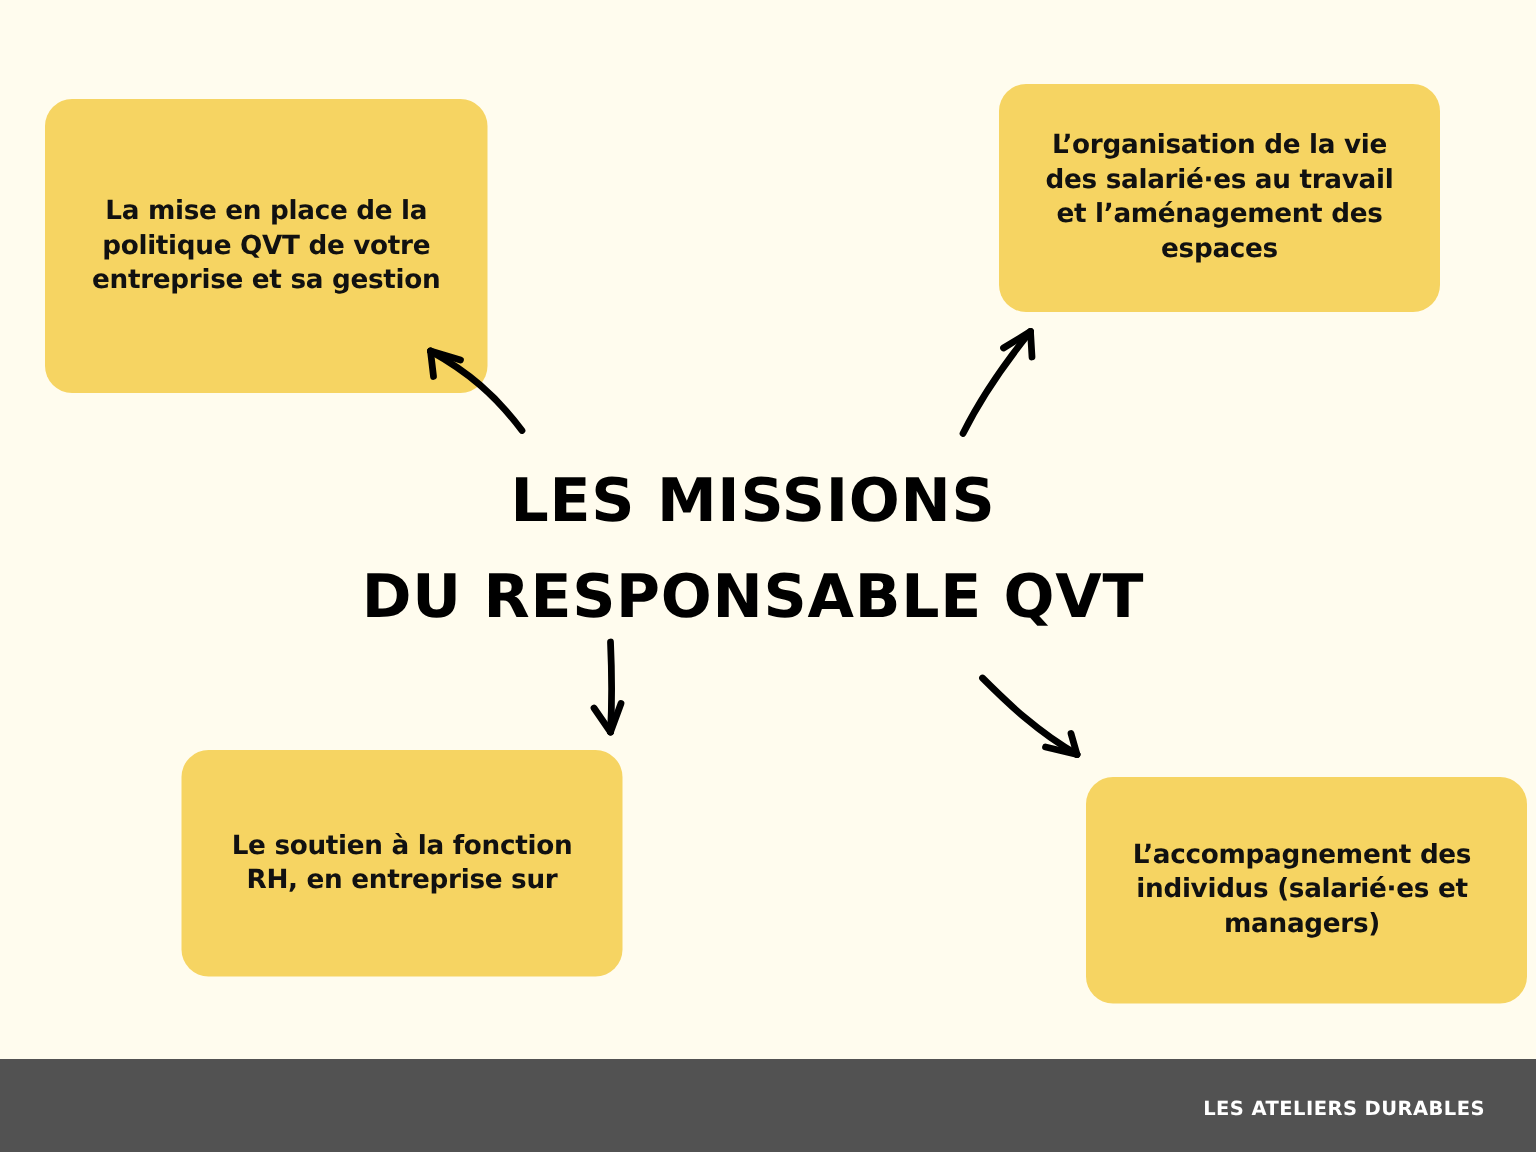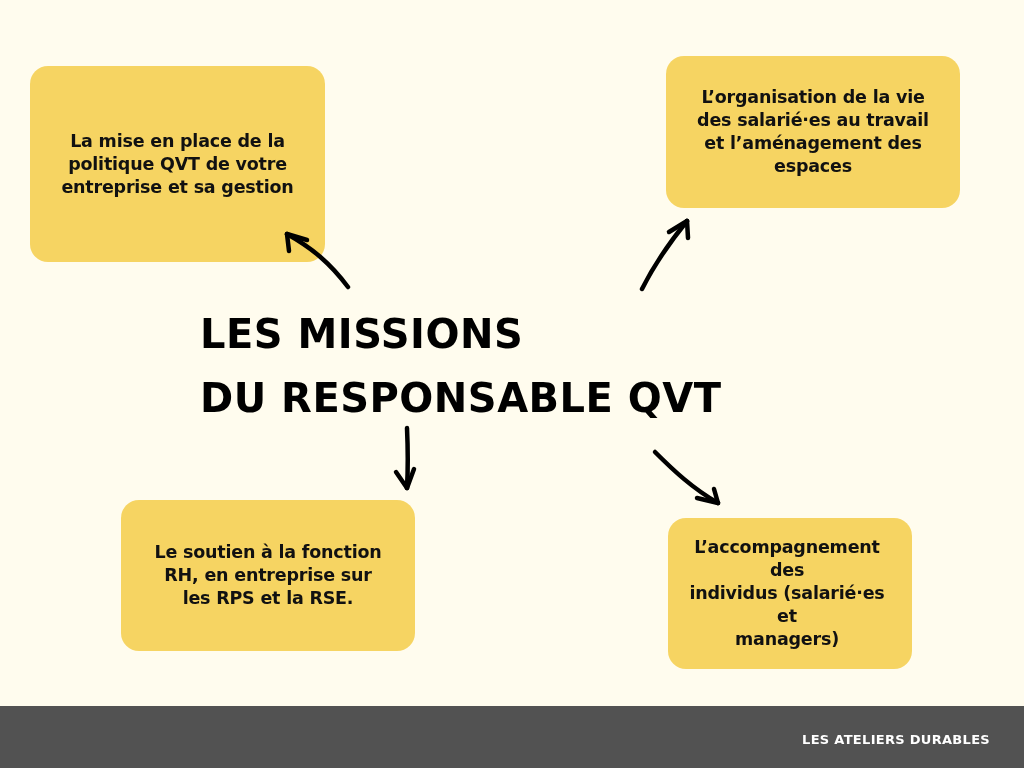--- a/index.html
+++ b/index.html
@@ -23,26 +23,26 @@
       font-size: 17.5px;
       line-height: 23px;
       color: #111;
       padding: 0 18px;
       letter-spacing: -0.2px;
     }
     .box span { display: block; }
     #box-tl { left: 30px; top: 66px; width: 295px; height: 196px; }
     #box-tr { left: 666px; top: 56px; width: 294px; height: 152px; }
     #box-bl { left: 121px; top: 500px; width: 294px; height: 151px; }
-    #box-br { left: 668px; top: 518px; width: 244px; height: 151px; padding-left: 12px; }
+    #box-br { left: 724px; top: 518px; width: 294px; height: 151px; padding-left: 12px; }
     .title {
       position: absolute;
       left: 200px; width: 604px;
       top: 302px;
-      text-align: left;
+      text-align: center;
       font-weight: bold;
       font-size: 40px;
       line-height: 64px;
       color: #000;
       letter-spacing: 0.5px;
     }
     .title span { display: block; }
     svg.arrows { position: absolute; left: 0; top: 0; width: 1024px; height: 706px; pointer-events: none; }
     svg.arrows path { fill: none; stroke: #000; stroke-width: 4.5; stroke-linecap: round; stroke-linejoin: round; }
     .footer {
@@ -88,21 +88,20 @@
       <span>des salarié·es au travail</span>
       <span>et l’aménagement des</span>
       <span>espaces</span>
     </div>
   </div>
 
   <div class="box" id="box-bl">
     <div>
       <span>Le soutien à la fonction</span>
       <span>RH, en entreprise sur</span>
-      <span>les RPS et la RSE.</span>
     </div>
   </div>
 
   <div class="box" id="box-br">
     <div>
       <span>L’accompagnement des</span>
       <span>individus (salarié·es et</span>
       <span>managers)</span>
     </div>
   </div>

